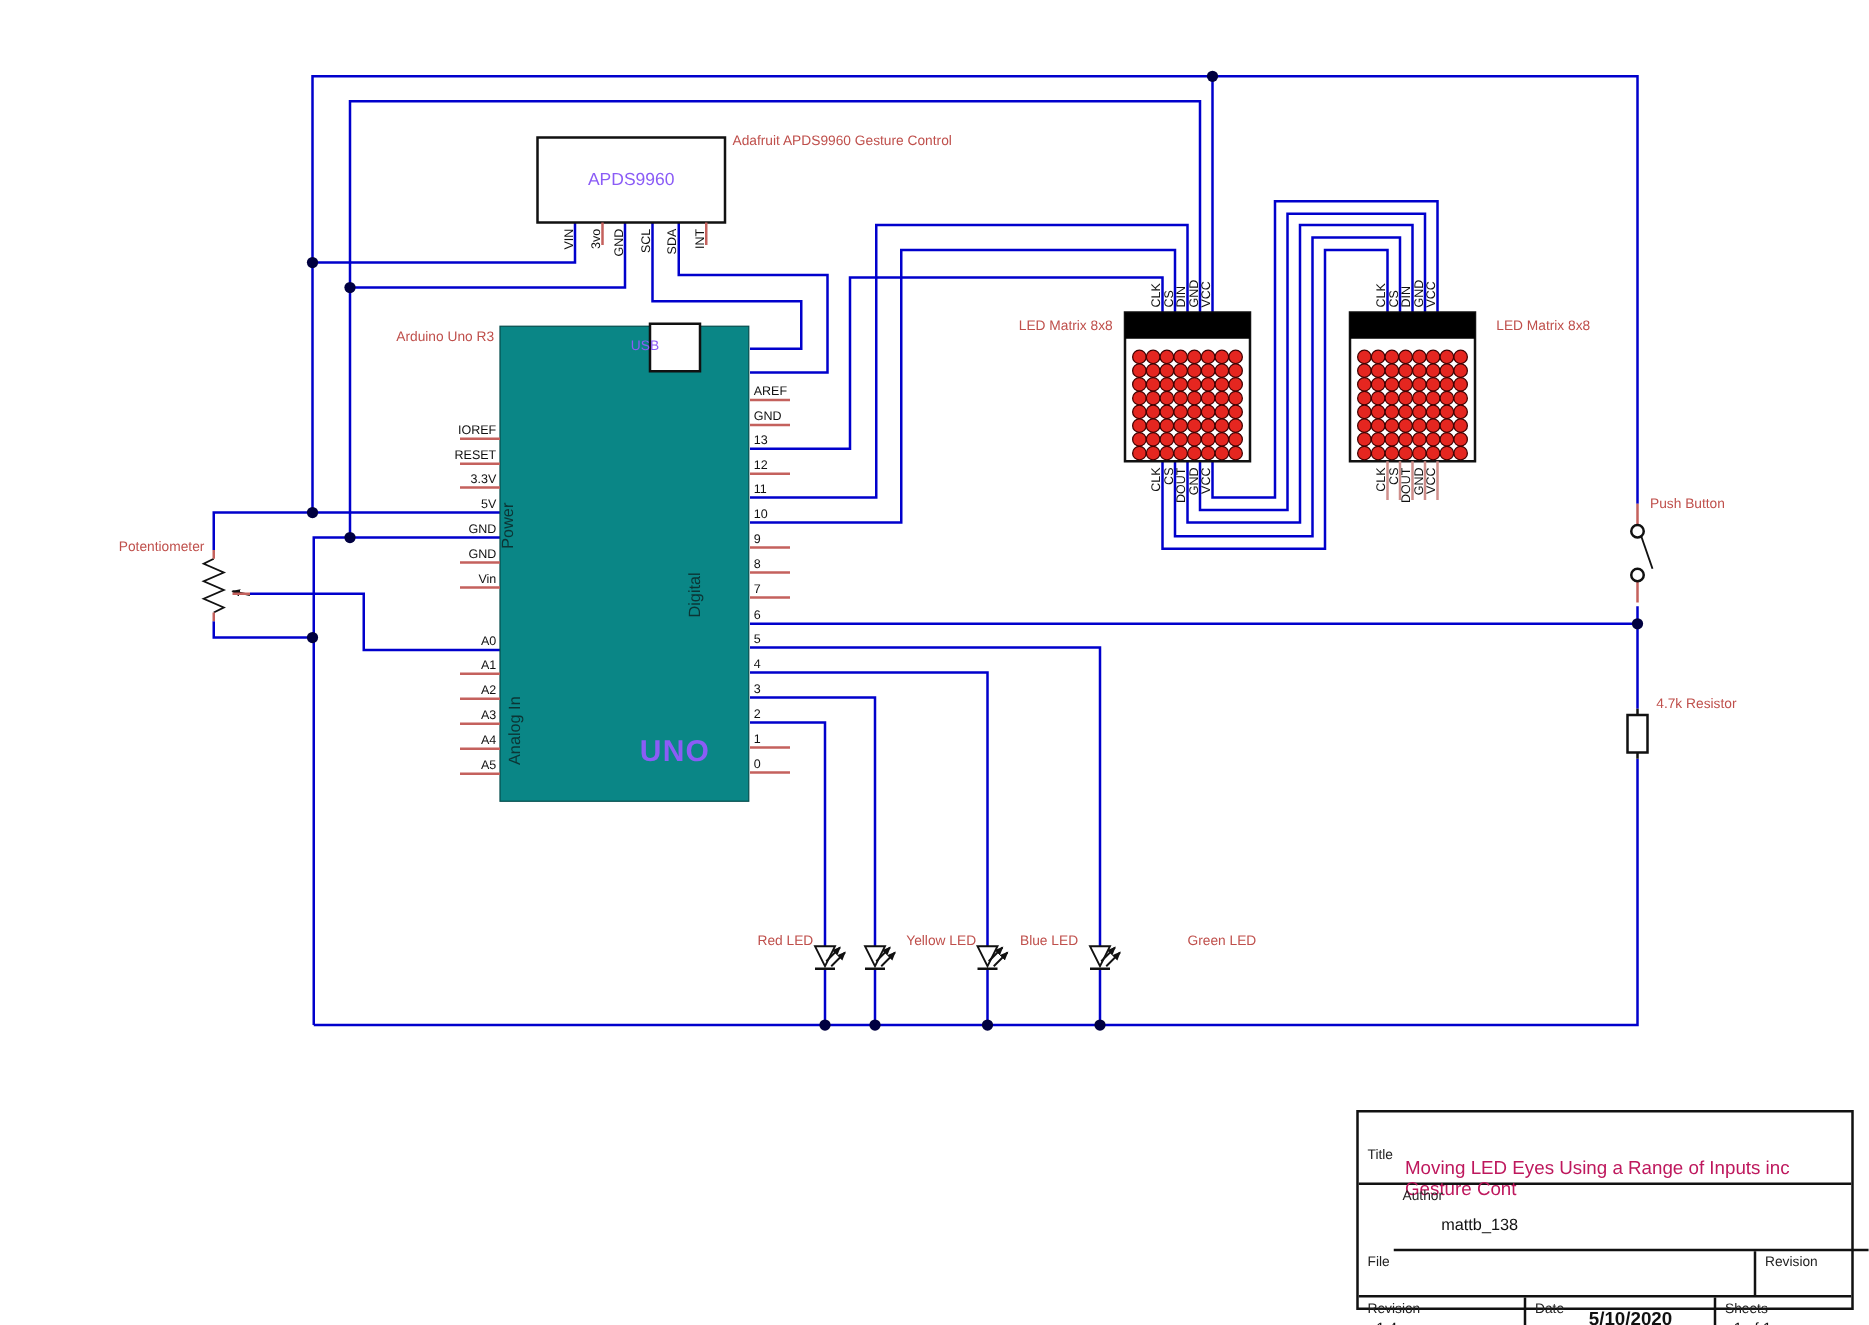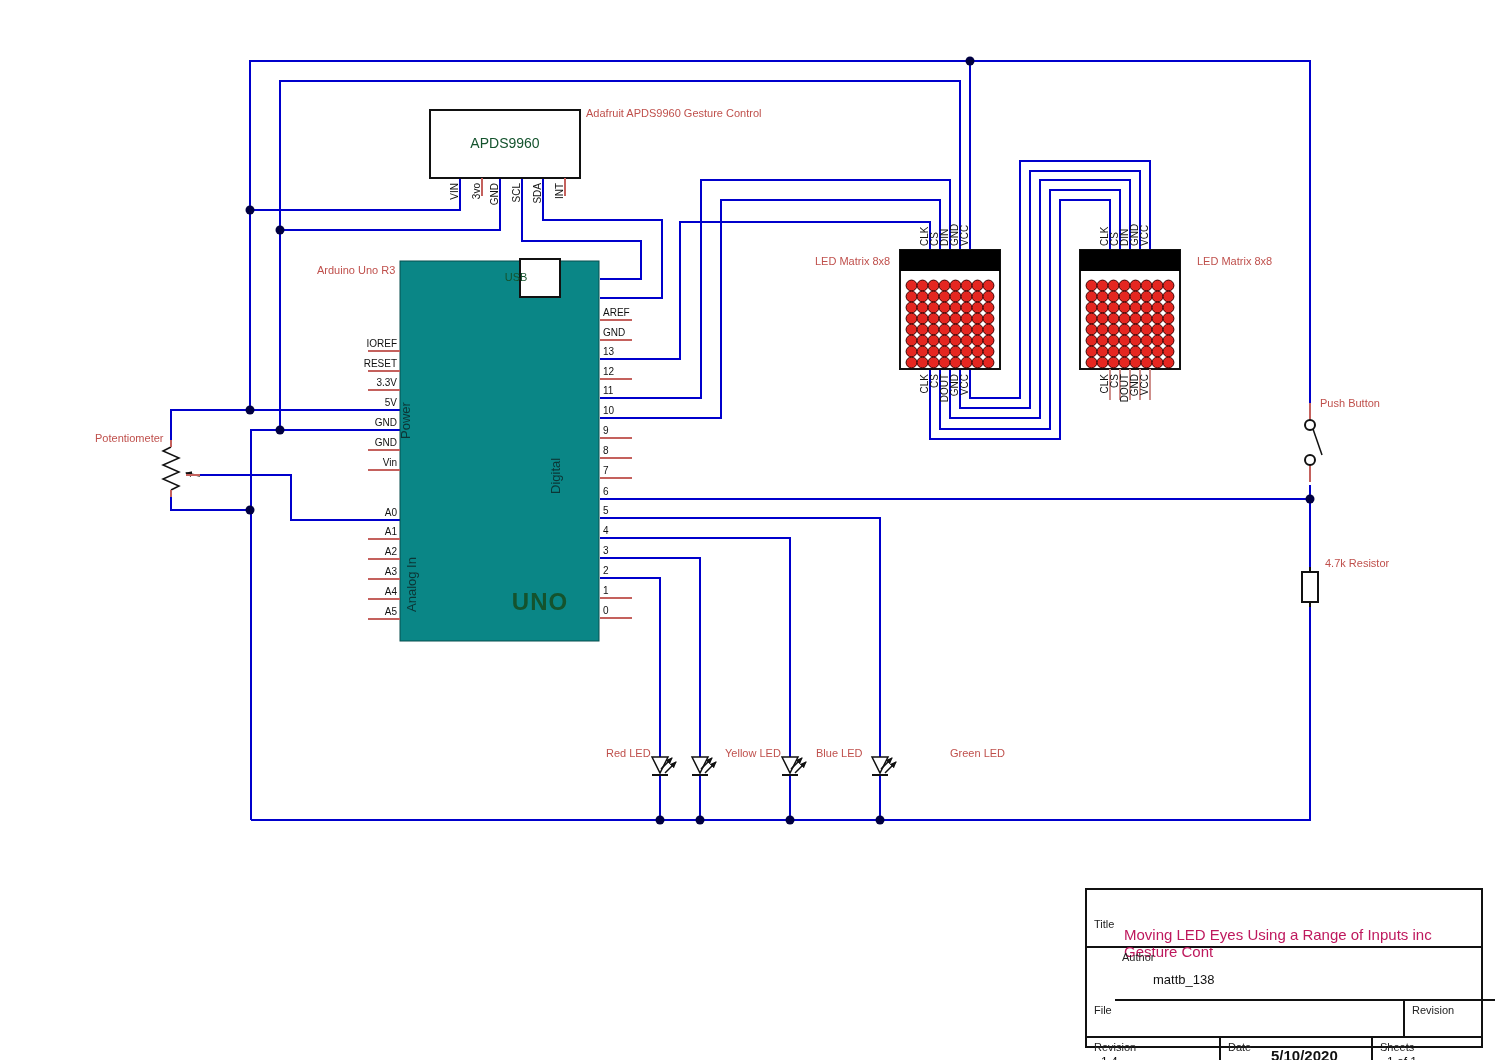--- a/index.html
+++ b/index.html
@@ -1,21 +1,21 @@
 <!DOCTYPE html>
 <html><head>
 <meta charset="utf-8">
 <style>
   html,body{margin:0;padding:0;background:#fff;}
   #app{position:relative;width:1495px;height:1060px;background:#ffffff;overflow:hidden;
        font-family:"Liberation Sans",sans-serif;}
   #schematic{position:absolute;left:0;top:0;}
   .lbl{position:absolute;white-space:nowrap;}
   .red-lbl{color:#bf4f4b;font-size:11px;}
-  .blk-lbl{color:#14532d;}
+  .blk-lbl{color:#8b5cf6;}
   .rot{transform:rotate(-90deg);transform-origin:0 100%;color:#0c3535;}
   
   #titleblock{position:absolute;left:1085px;top:888px;width:398px;height:160px;
       border:2px solid #111;box-sizing:border-box;background:#fff;color:#111;}
   .tb-row{box-sizing:border-box;position:relative;width:100%;}
   .tb-r1{height:33px;border-bottom:2px solid #111;margin-top:25px;}
   .tb-r2{height:53px;border-bottom:2px solid #111;margin-left:28px;}
   .tb-r3{height:37px;border-bottom:2px solid #111;display:flex;}
   .tb-r4{height:33px;display:flex;border-radius:11px;}
   .tb-cell{box-sizing:border-box;position:relative;height:100%;}

